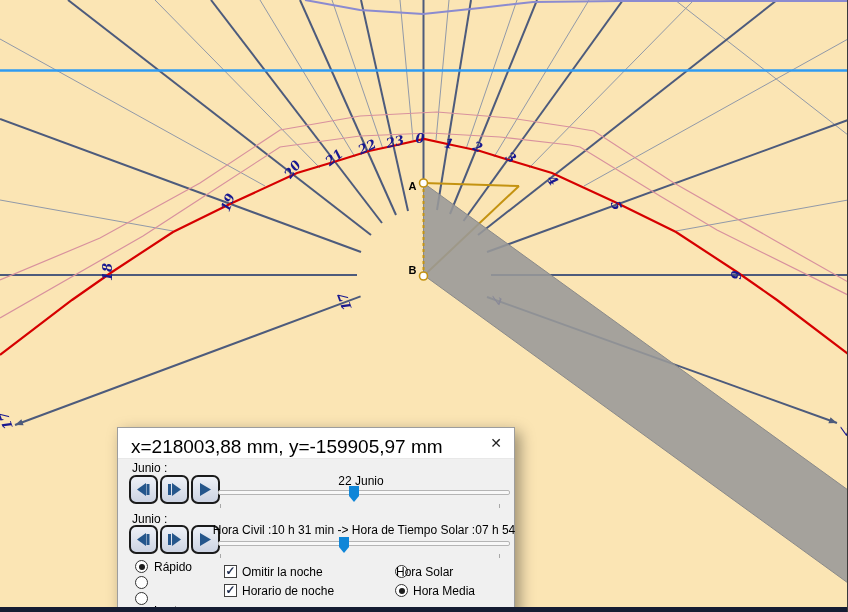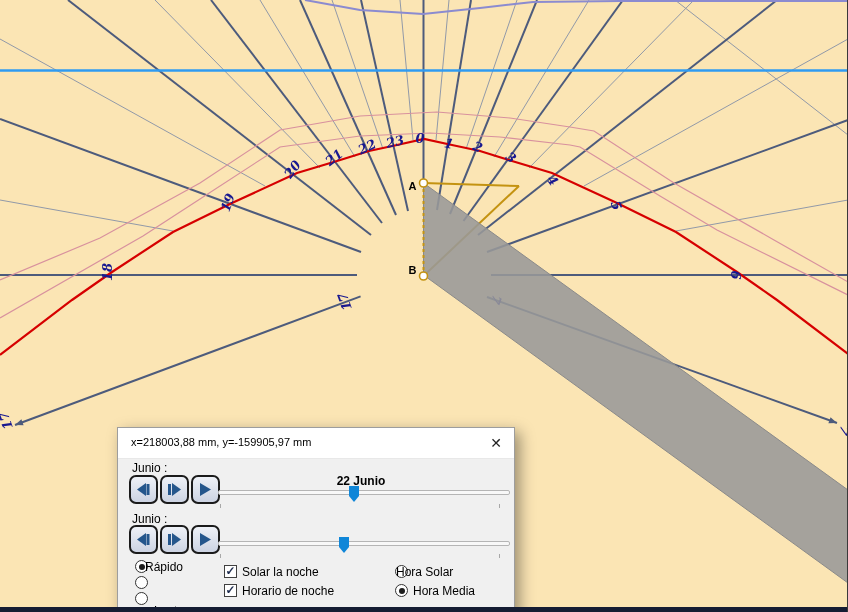--- a/index.html
+++ b/index.html
@@ -5,32 +5,32 @@
   html,body{margin:0;padding:0;background:#888;}
   #stage{position:relative;width:848px;height:612px;overflow:hidden;background:#fbe5b4;
          font-family:"Liberation Sans",sans-serif;border-right:1px solid #3a3a3a;box-sizing:border-box;}
   #plot{position:absolute;left:0;top:0;}
   #bottom-bar{position:absolute;left:0;bottom:0;width:848px;height:5px;background:#151c33;z-index:30;}
 
   
   #dialog{position:absolute;left:117px;top:427px;width:396px;height:186px;background:#f0f0f0;
           border:1px solid #9d9d9d;box-shadow:5px 5px 14px rgba(0,0,0,0.38);z-index:20;font-size:12px;color:#000;}
   #dlg-titlebar{position:absolute;left:0;top:0;width:100%;height:30px;background:#ffffff;border-bottom:1px solid #e8e8e8;}
-  #dlg-title{position:absolute;left:13px;top:8px;font-size:11px;white-space:nowrap;}
+  #dlg-title{position:absolute;left:13px;top:8px;font-size:19px;white-space:nowrap;}
   #dlg-close{position:absolute;right:9px;top:6px;width:18px;height:18px;text-align:center;line-height:18px;
              font-size:14px;color:#222;cursor:pointer;}
   .grp-label{position:absolute;white-space:nowrap;}
   .vcr-btn{position:absolute;width:25px;height:25px;border:2px solid #1b1b1b;border-radius:7px;
            background:linear-gradient(#eef1f7,#ccd3e2);display:flex;align-items:center;justify-content:center;}
   .vcr-btn svg{display:block;}
   .slider-track{position:absolute;width:290px;height:3px;background:#f8f8f8;border:1px solid #b5b5b5;border-radius:2px;}
   .slider-thumb{position:absolute;width:10px;height:16px;background:#0f86d8;
                 clip-path:polygon(0 0,100% 0,100% 62%,50% 100%,0 62%);}
   .tick{position:absolute;width:1px;height:4px;background:#a8a8a8;}
-  .slider-caption{position:absolute;transform:translateX(-50%);white-space:nowrap;font-weight:bold;}
+  .slider-caption{position:absolute;transform:translateX(-50%);white-space:nowrap;}
   .radio{position:absolute;width:13px;height:13px;border:1px solid #333;border-radius:50%;background:#fff;box-sizing:border-box;}
   .radio .dot{display:none;position:absolute;left:2.5px;top:2.5px;width:6px;height:6px;border-radius:50%;background:#1c1c1c;}
   .radio.on .dot{display:block;}
   .checkbox{position:absolute;width:13px;height:13px;border:1px solid #404040;background:#fff;box-sizing:border-box;
             font-size:12px;line-height:11px;text-align:center;color:#1d2b4e;font-weight:bold;}
   .checkbox .mark{visibility:hidden;}
   .checkbox.on .mark{visibility:visible;}
   .ctl-label{position:absolute;white-space:nowrap;}
 </style>
 </head>
@@ -143,35 +143,36 @@
         <svg width="15" height="13" viewBox="0 0 15 13">
           <rect x="1" y="1" width="3" height="11" fill="#24568c"></rect>
           <polygon points="5,0 5,13 14,6.5" fill="#24568c"></polygon>
         </svg>
       </div>
     <div class="vcr-btn" style="left:73px;top:97px;">
         <svg width="13" height="13" viewBox="0 0 13 13">
           <polygon points="1,0 1,13 12,6.5" fill="#24568c"></polygon>
         </svg>
       </div>
+    <span class="slider-caption" style="left:246px;top:95px;">Hora Civil :10 h 31 min -&gt; Hora de Tiempo Solar :07 h 54</span>
     <div class="slider-track" style="left:100px;top:113px;"></div>
     <div class="slider-thumb" style="left:221px;top:109px;"></div>
     <div class="tick" style="left:102px;top:126px;"></div>
     <div class="tick" style="left:381px;top:126px;"></div>
 
     <div class="radio on" style="left:17px;top:132px;">
         <span class="dot"></span>
       </div>
-    <span class="ctl-label" style="left:27px;top:132px;">Rápido</span>
+    <span class="ctl-label" style="left:36px;top:132px;">Rápido</span>
     <div class="radio" style="left:17px;top:148px;"></div>
     <div class="radio" style="left:17px;top:164px;"></div>
     <span class="ctl-label" style="left:36px;top:176px;">Lento</span>
 
     <div class="checkbox on" style="left:106px;top:137px;"><span class="mark">✓</span></div>
-    <span class="ctl-label" style="left:124px;top:137px;">Solar la noche</span>
+    <span class="ctl-label" style="left:124px;top:137px;">Omitir la noche</span>
     <div class="checkbox on" style="left:106px;top:156px;"><span class="mark">✓</span></div>
     <span class="ctl-label" style="left:124px;top:156px;">Horario de noche</span>
 
     <div class="radio" style="left:277px;top:137px;"></div>
     <span class="ctl-label" style="left:278px;top:137px;">Hora Solar</span>
     <div class="radio on" style="left:277px;top:156px;">
         <span class="dot"></span>
       </div>
     <span class="ctl-label" style="left:295px;top:156px;">Hora Media</span>
   </div>

